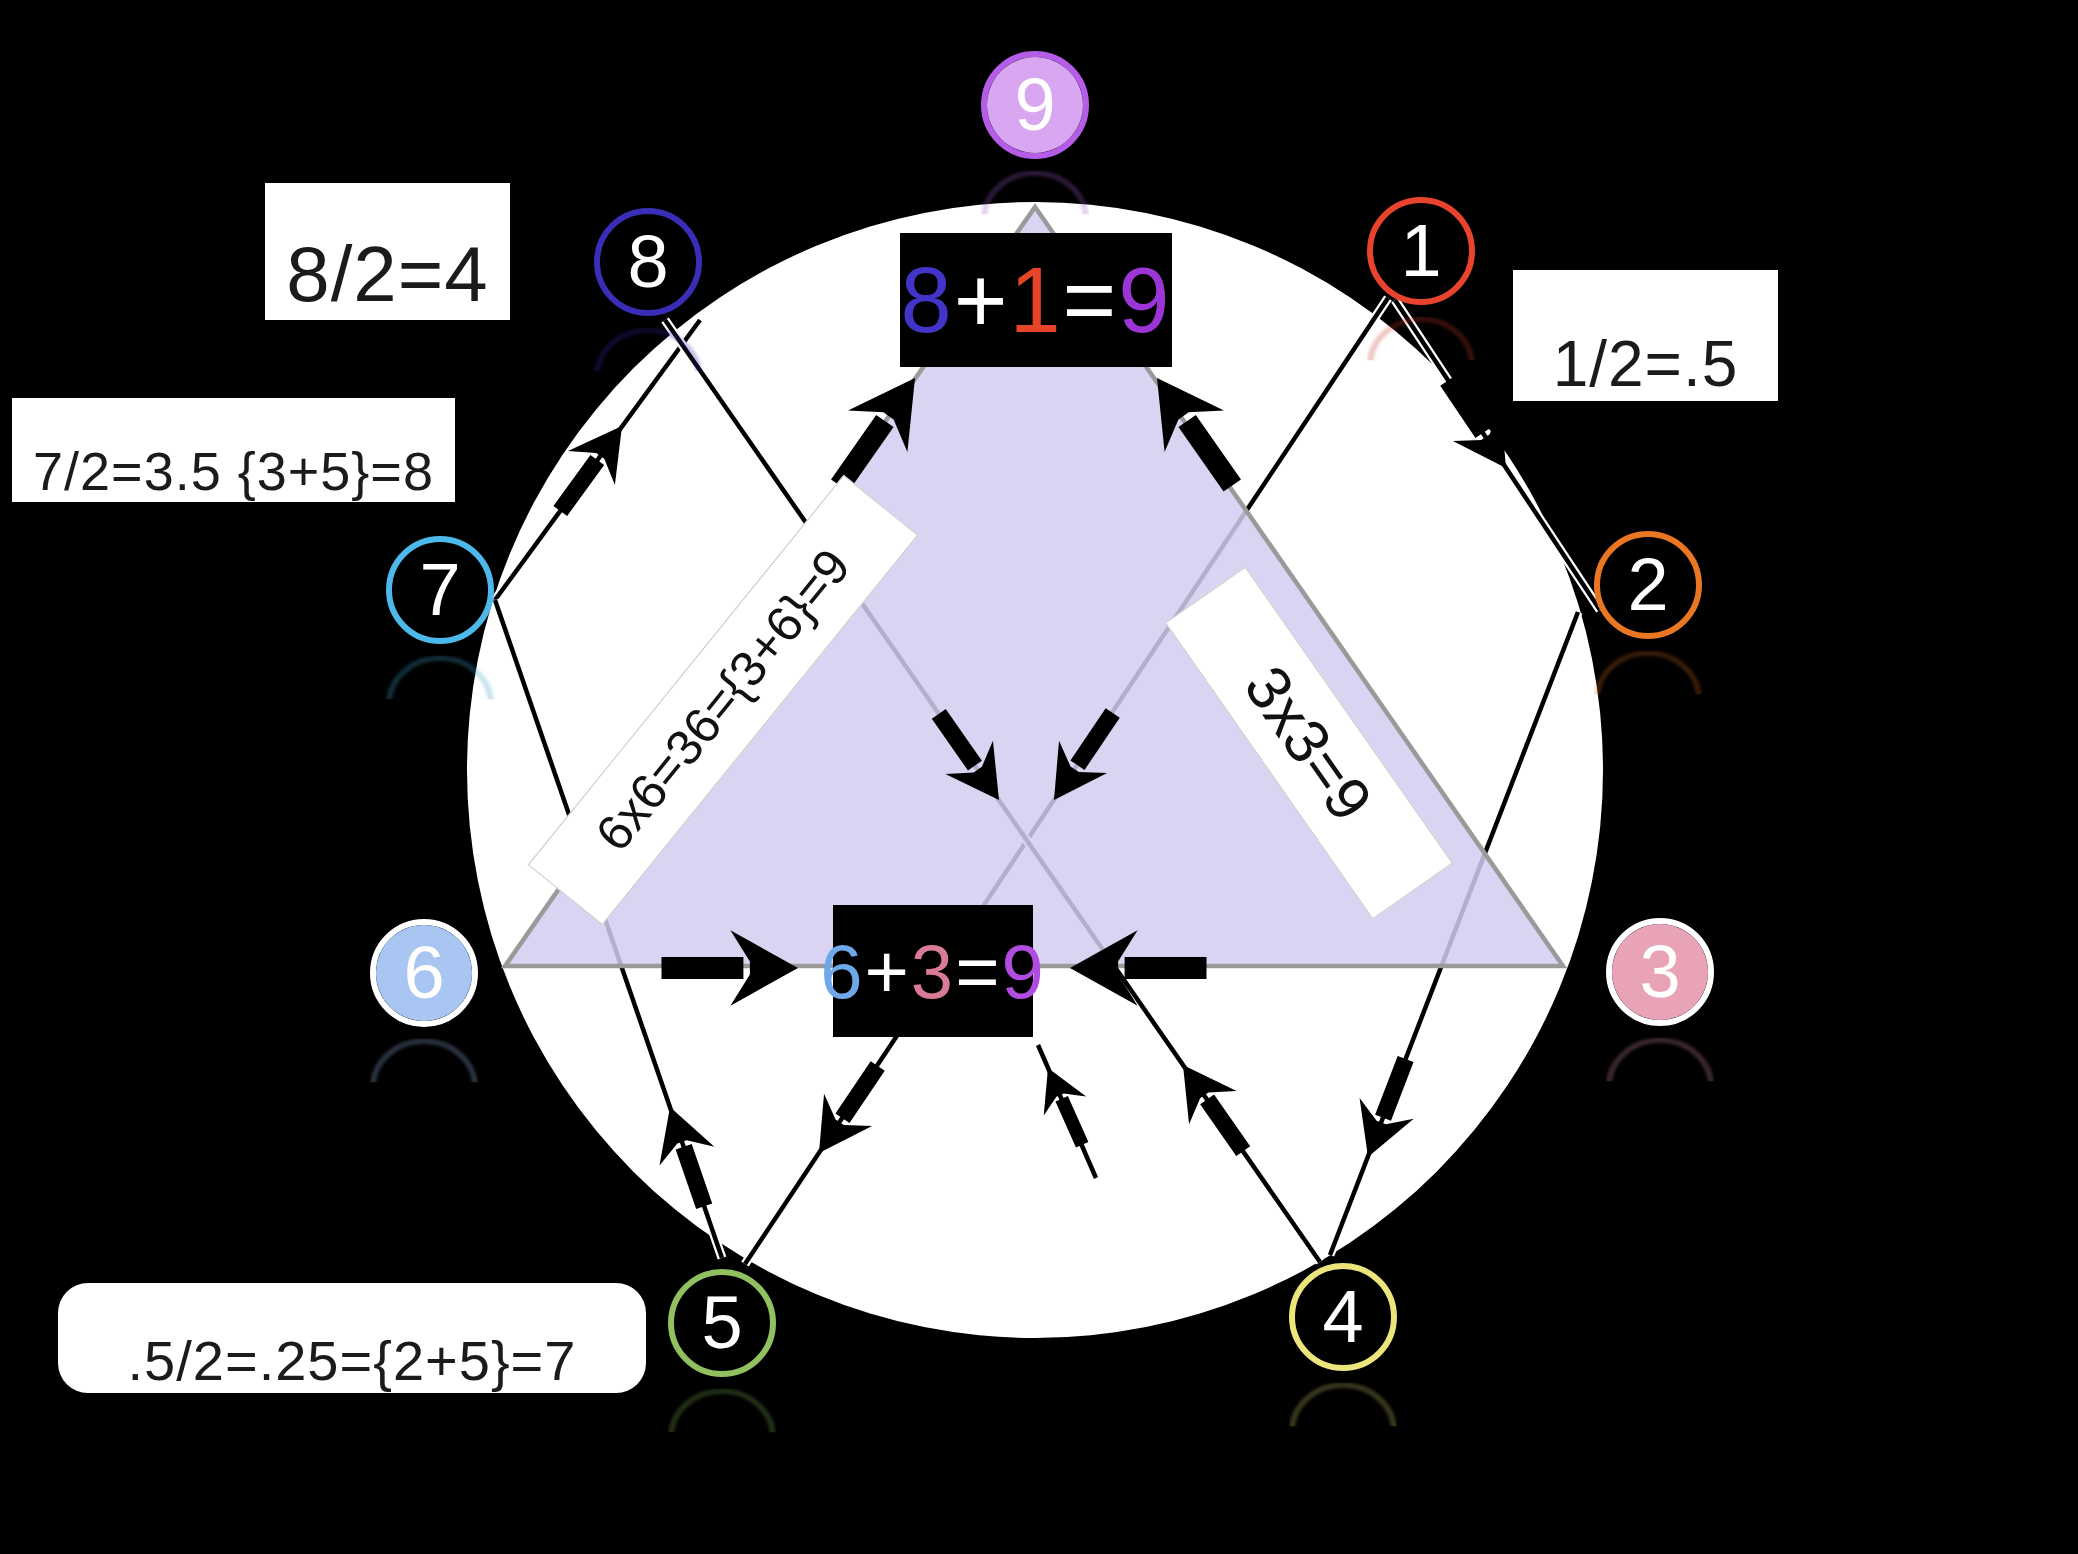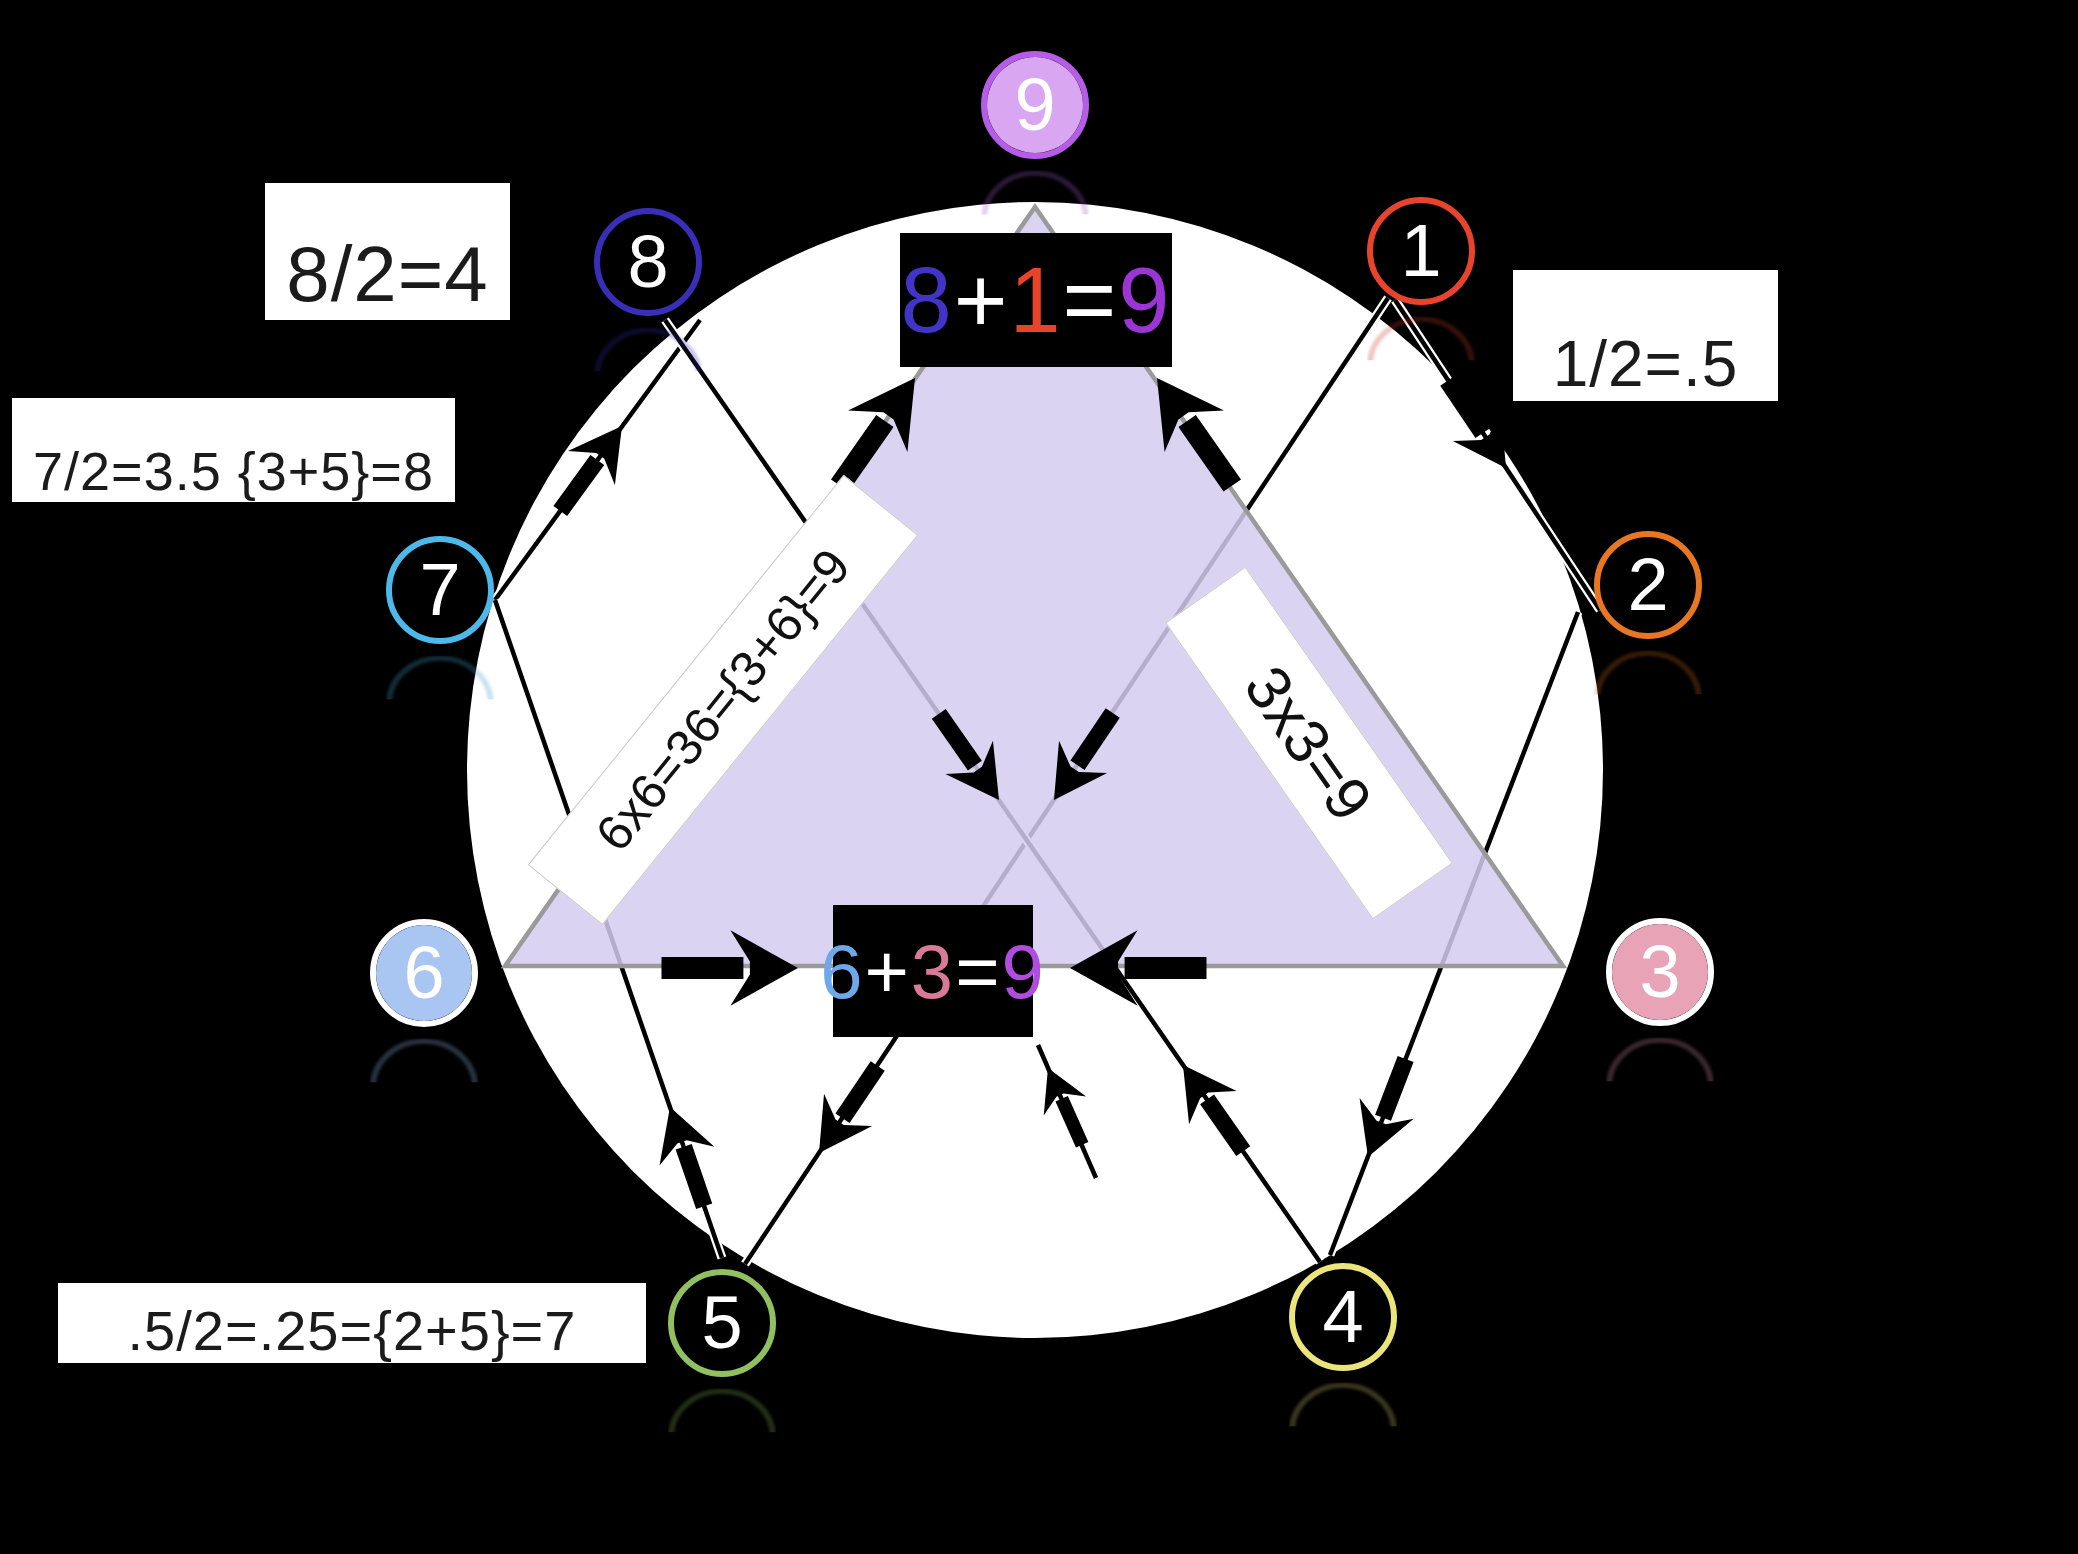--- a/index.html
+++ b/index.html
@@ -132,21 +132,21 @@
 
   <div class="eq" style="left:265px;top:183px;width:245px;height:137px;font-size:78px;">
     <span>8/2=4</span>
   </div>
   <div class="eq" style="left:1513px;top:226px;width:265px;height:131px;font-size:64px;margin-top:44px;">
     <span>1/2=.5</span>
   </div>
   <div class="eq" style="left:12px;top:398px;width:443px;height:104px;font-size:54px;">
     <span>7/2=3.5 {3+5}=8</span>
   </div>
-  <div class="eq" style="left:58px;top:1283px;width:588px;height:80px;font-size:56px;">
+  <div class="eq" style="left:58px;top:1283px;width:588px;height:110px;font-size:56px;border-radius:30px;">
     <span>.5/2=.25={2+5}=7</span>
   </div>
 
   <div class="refl" style="left: 981px; top: 165px; border-color: rgb(154, 92, 200);"></div>
   <div class="refl" style="left: 1367px; top: 311px; border-color: rgb(197, 58, 36);"></div>
   <div class="refl" style="left: 1594px; top: 645px; border-color: rgb(197, 98, 28);"></div>
   <div class="refl" style="left: 1606px; top: 1032px; border-color: rgb(208, 139, 160);"></div>
   <div class="refl" style="left: 1289px; top: 1377px; border-color: rgb(201, 193, 103);"></div>
   <div class="refl" style="left: 668px; top: 1383px; border-color: rgb(122, 166, 78);"></div>
   <div class="refl" style="left: 370px; top: 1033px; border-color: rgb(143, 176, 221);"></div>

